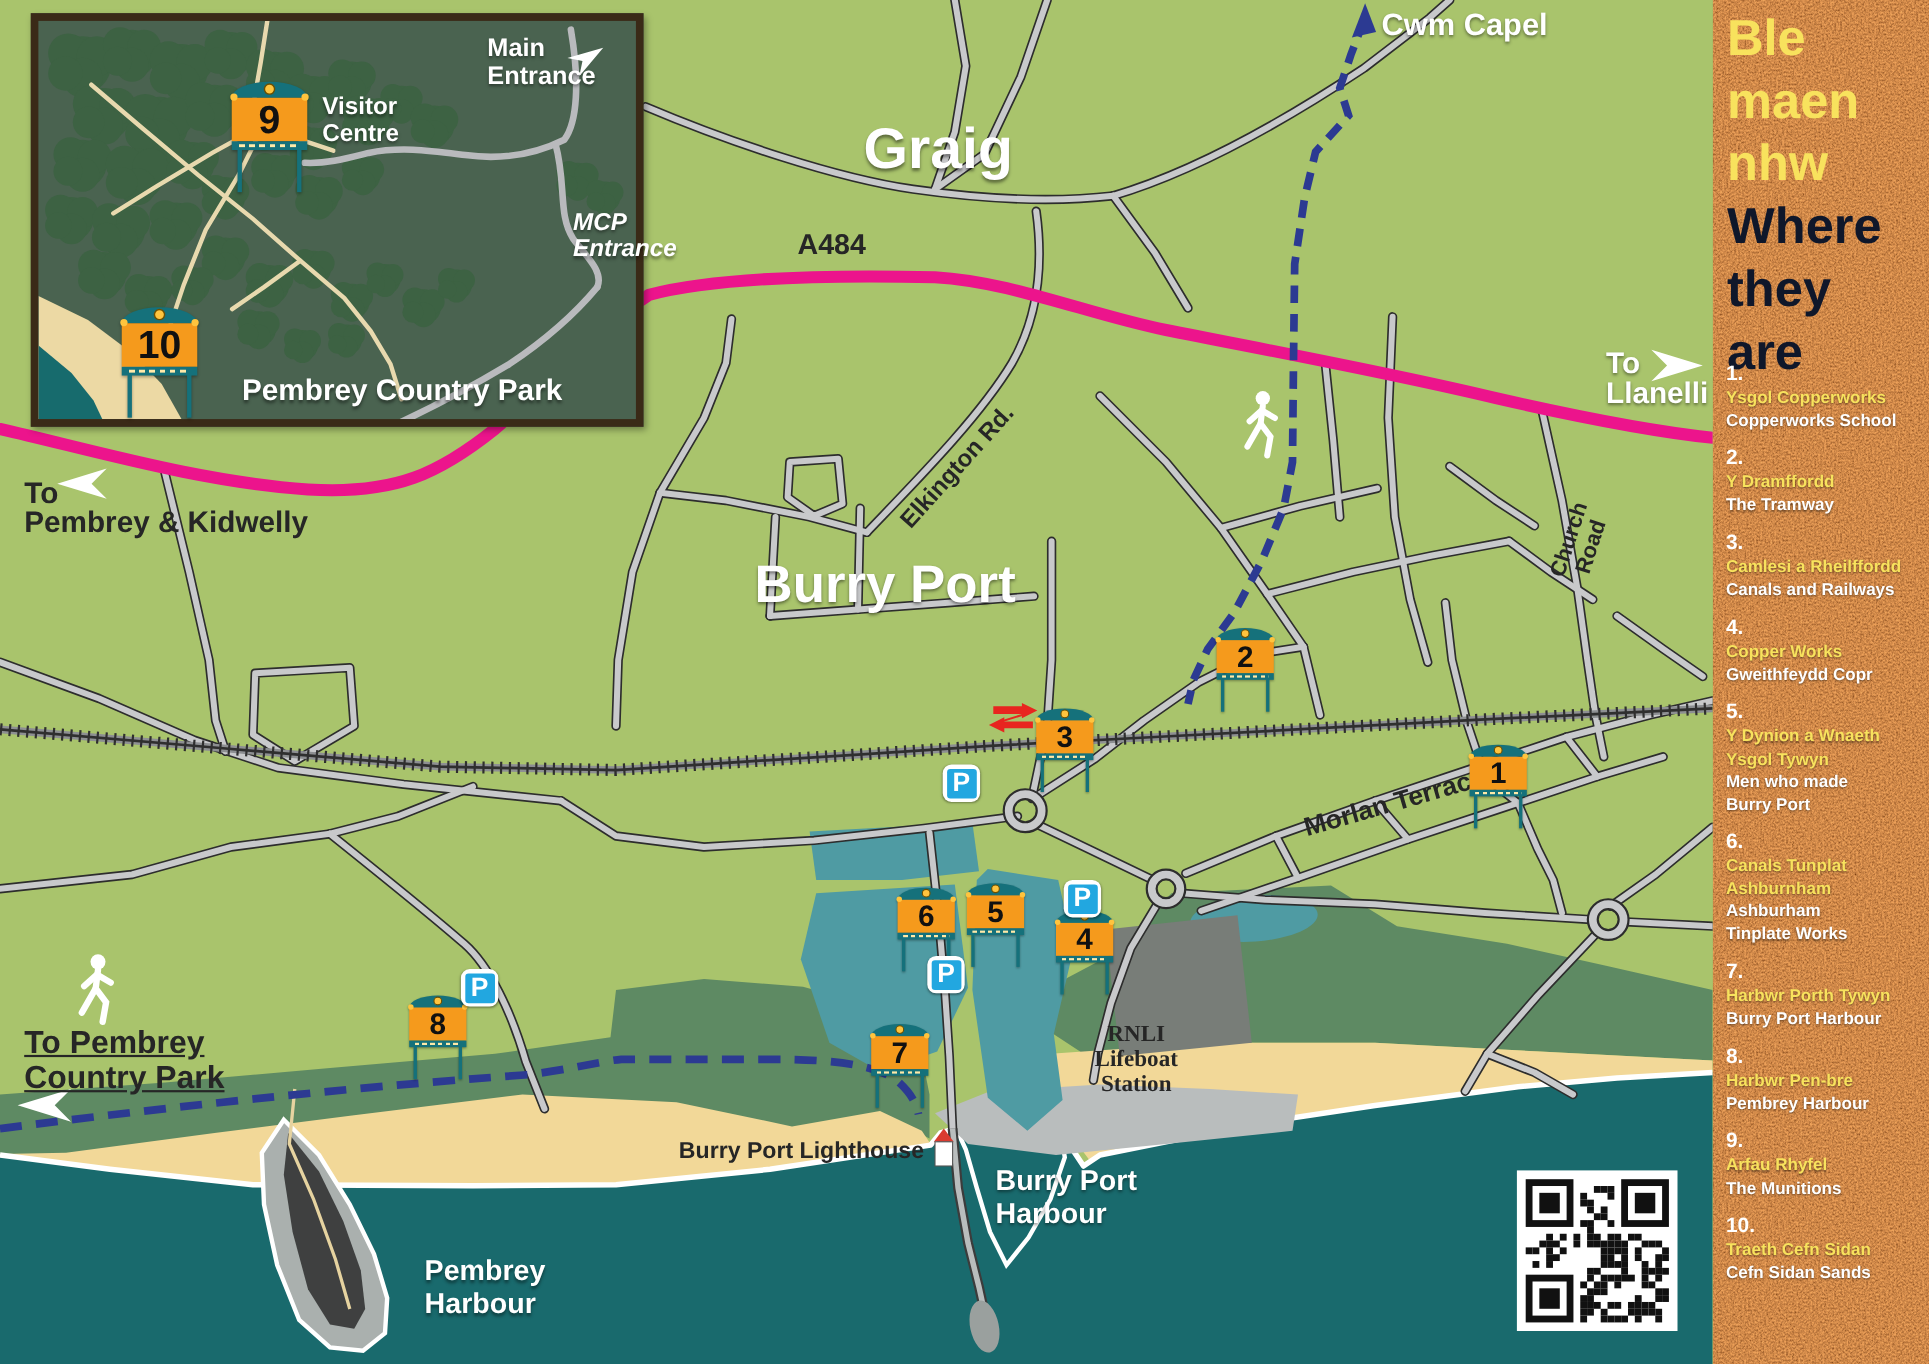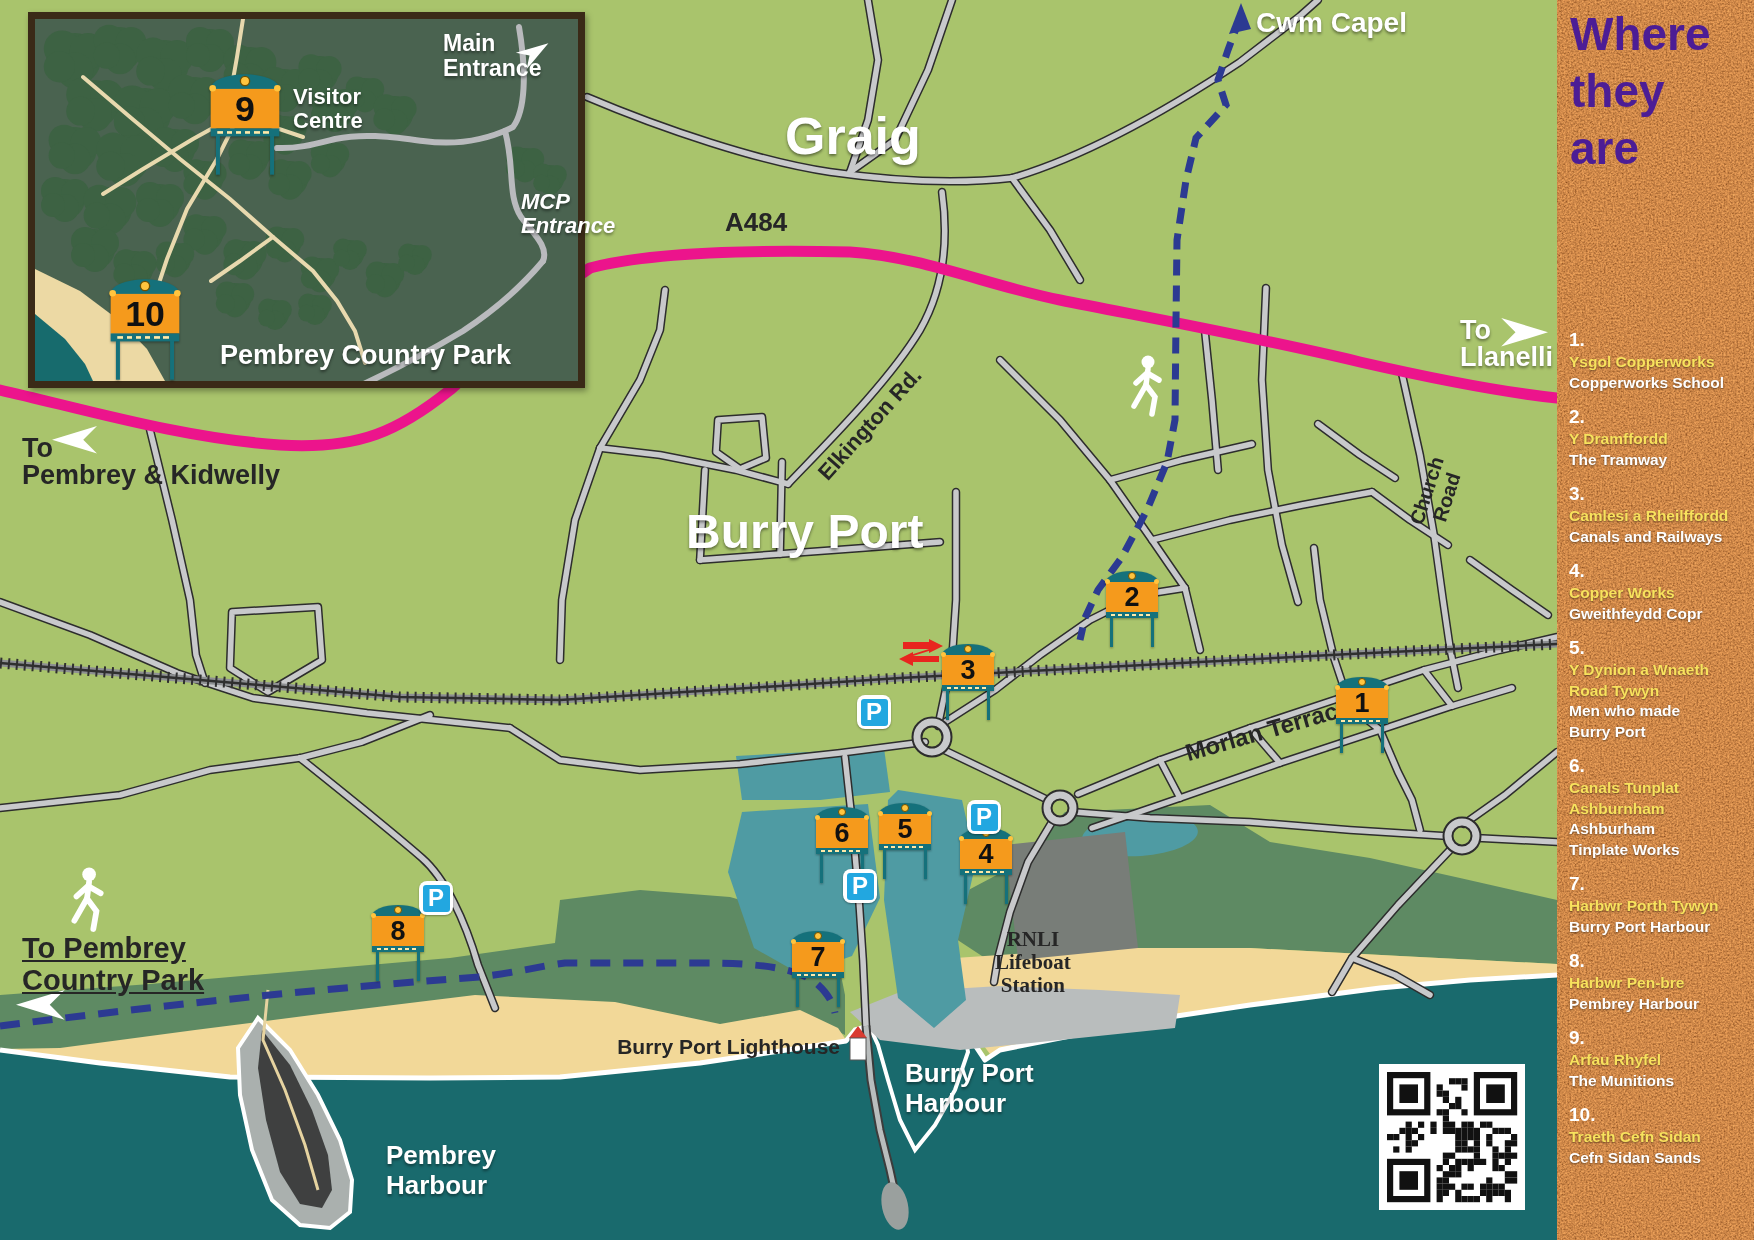--- a/index.html
+++ b/index.html
@@ -38,21 +38,21 @@
   .park-in{width:27px;height:27px;background:#22a7e0;border-radius:3px;color:#fff;
         font-weight:bold;font-size:24px;line-height:26px;text-align:center;}
   
   .inset{position:absolute;left:28px;top:12px;width:557px;height:376px;background:#4a6350;
          border:7px solid #3a2a17;box-sizing:border-box;box-shadow:2px 3px 6px rgba(0,0,0,.35);}
   
   .sidebar{position:absolute;left:1557px;top:0;width:197px;height:1240px;overflow:hidden;}
   .sb-bg{position:absolute;left:0;top:0;}
   .sb-title{position:absolute;left:13px;top:6px;font-weight:bold;font-size:46px;line-height:57px;}
   .t-welsh{color:#f8e25d;}
-  .t-eng{color:#4c1d95;}
+  .t-eng{color:#0f172a;}
   .sb-items{position:absolute;left:12px;top:328px;right:4px;margin:0;padding:0;list-style:none;}
   .sb-items li{margin:0 0 12px 0;}
   .sb-num{color:#fff;font-weight:bold;font-size:19px;line-height:24px;}
   .sb-welsh .ln{color:#f8e25d;font-weight:bold;font-size:15.5px;line-height:20.5px;
                 text-shadow:0 1px 2px rgba(0,0,0,.5);}
   .sb-eng .ln{color:#fff;font-weight:bold;font-size:15.5px;line-height:20.5px;
                 text-shadow:0 1px 2px rgba(0,0,0,.5);}
   
   .qr{position:absolute;left:1379px;top:1064px;width:146px;height:146px;background:#fff;}
 </style>
@@ -770,20 +770,25 @@
       <defs>
         <filter id="rust" x="0" y="0" width="100%" height="100%">
           <feTurbulence type="fractalNoise" baseFrequency="0.55" numOctaves="4" seed="11" result="n"></feTurbulence>
           <feColorMatrix in="n" type="matrix" values="1.1 0 0 0 0.18  0.55 0 0 0 0.04  0.18 0 0 0 0.00  0 0 0 0 1"></feColorMatrix>
         </filter>
       </defs>
       <rect width="197" height="1240" fill="#7d2f08"></rect>
       <rect width="197" height="1240" filter="url(#rust)" opacity="0.85"></rect>
     </svg>
     <div class="sb-title">
+      <div class="t-welsh">
+          <div class="ln">Ble</div>
+          <div class="ln">maen</div>
+          <div class="ln">nhw</div>
+        </div>
       <div class="t-eng">
           <div class="ln">Where</div>
           <div class="ln">they</div>
           <div class="ln">are</div>
         </div>
     </div>
     <ol class="sb-items" id="sb-items">
         <li>
           <div class="sb-num">1.</div>
           <div class="sb-welsh">
@@ -817,21 +822,21 @@
             <div class="ln">Copper Works</div>
           </div>
           <div class="sb-eng">
             <div class="ln">Gweithfeydd Copr</div>
           </div>
         </li>
         <li>
           <div class="sb-num">5.</div>
           <div class="sb-welsh">
             <div class="ln">Y Dynion a Wnaeth</div>
-            <div class="ln">Road Tywyn</div>
+            <div class="ln">Ysgol Tywyn</div>
           </div>
           <div class="sb-eng">
             <div class="ln">Men who made</div>
             <div class="ln">Burry Port</div>
           </div>
         </li>
         <li>
           <div class="sb-num">6.</div>
           <div class="sb-welsh">
             <div class="ln">Canals Tunplat</div>

